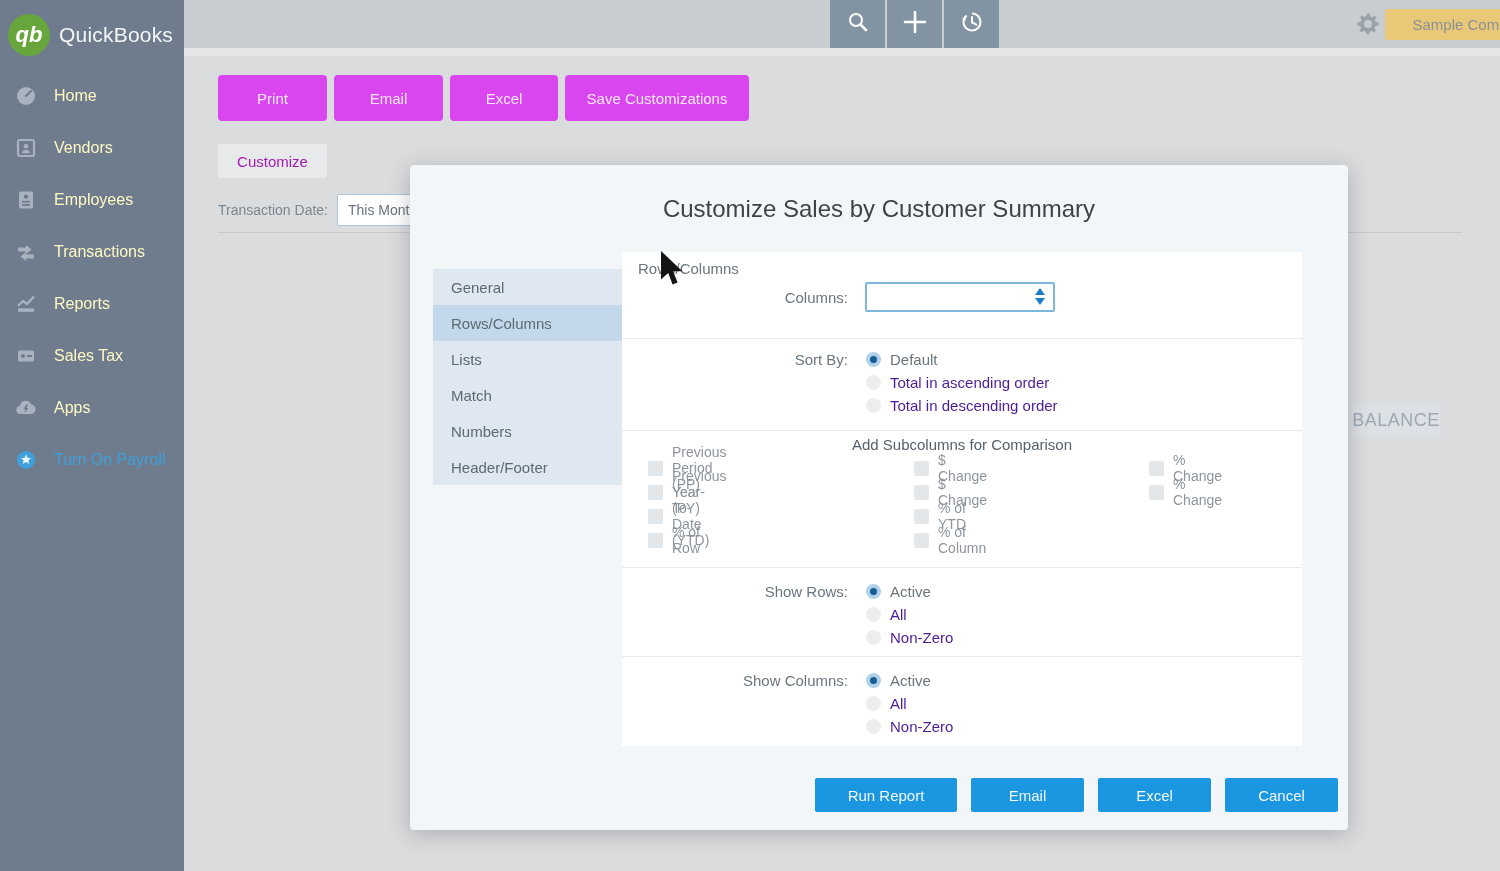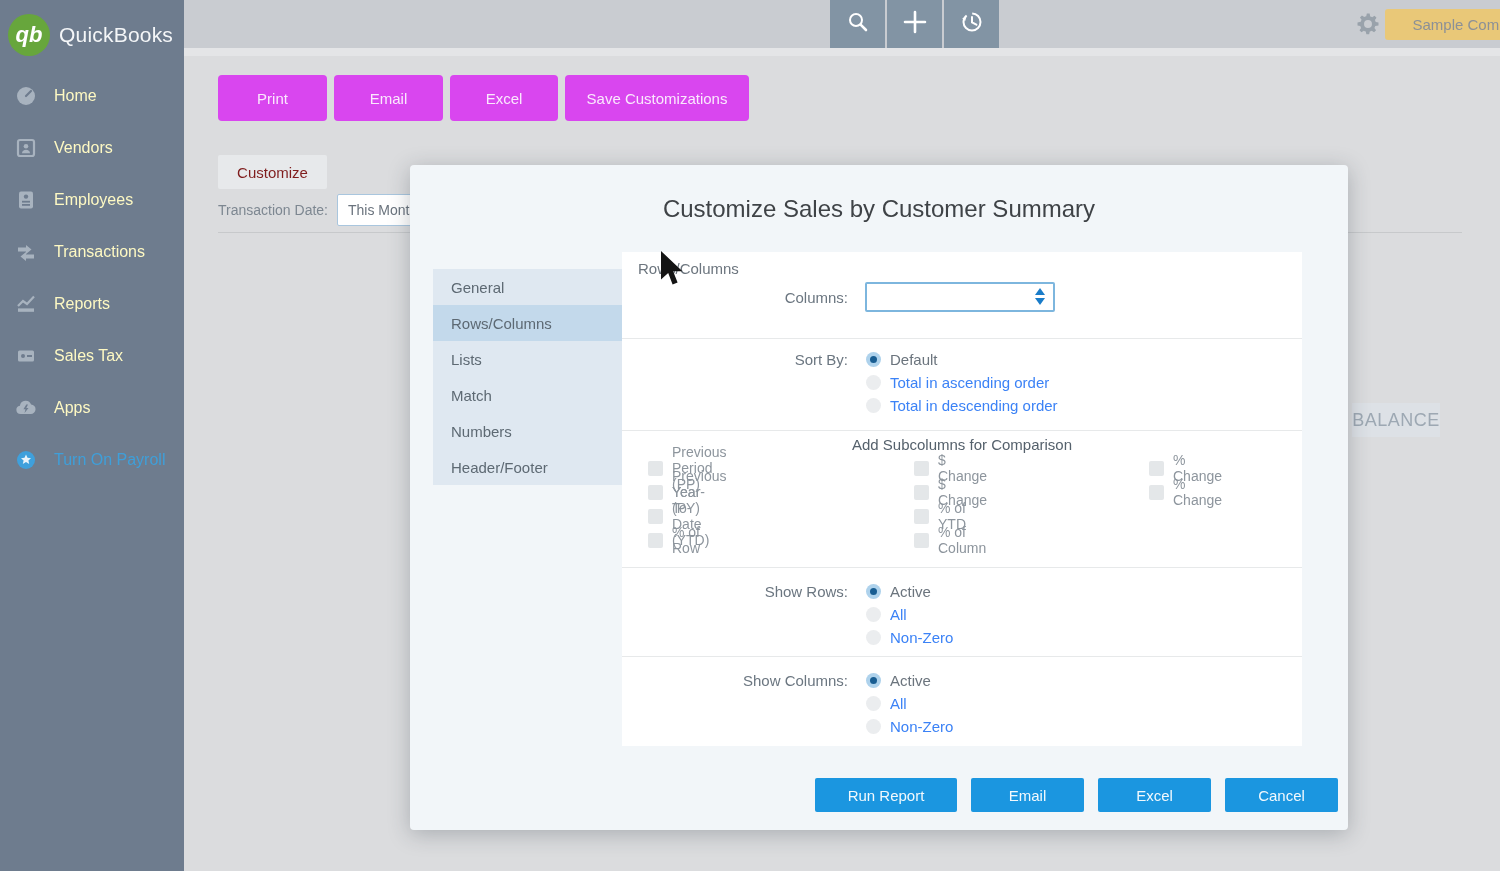--- a/index.html
+++ b/index.html
@@ -25,21 +25,21 @@
   .icon-group { position:absolute; left:646px; top:0; display:flex; gap:2px; }
   .icon-sq { width:55px; height:48px; background:#8294a4; display:flex; align-items:center; justify-content:center; cursor:pointer; }
   .gear-wrap { position:absolute; left:1170px; top:10px; width:28px; height:28px; cursor:pointer; }
   .company-btn { position:absolute; left:1201px; top:9px; width:150px; height:31px; background:#e9c878; border-radius:3px;
                  color:#8b9097; font-size:15px; display:flex; align-items:center; justify-content:center; overflow:hidden; cursor:pointer; }
 
   
   .blue-btn { background:#d946ef; color:rgba(255,255,255,.88); font-size:15px; border:none; border-radius:4px;
               height:46px; display:flex; align-items:center; justify-content:center; cursor:pointer; }
   .toolbar-row { left:218px; top:75px; display:flex; gap:7px; z-index:1; }
-  .customize-btn { left:218px; top:155px; width:109px; height:34px; background:#e7e9eb; color:#7f1d1d; font-size:15px;
+  .customize-btn { left:218px; top:144px; width:109px; height:34px; background:#e7e9eb; color:#a21caf; font-size:15px;
                    display:flex; align-items:center; justify-content:center; border-radius:2px; cursor:pointer; z-index:1; }
   .txn-label { left:218px; top:202px; color:#7d8791; font-size:14px; z-index:1; }
   .txn-select { left:337px; top:194px; width:120px; height:32px; background:#fff; border:1px solid #a9c6de; border-radius:2px;
                 color:#6a737d; font-size:14px; display:flex; align-items:center; padding-left:10px; z-index:1; cursor:pointer; }
   .page-divider { left:218px; top:232px; width:1244px; height:1px; background:#c7c9cb; z-index:1; }
   .balance-header { left:1352px; top:403px; width:88px; height:34px; background:#dde1e6; color:#9da8b3; font-size:18px;
                     letter-spacing:.5px; display:flex; align-items:center; justify-content:center; z-index:1;text-align:right; }
 
   
   .modal { left:410px; top:165px; width:938px; height:665px; background:#f2f6f9; border-radius:4px;
@@ -56,21 +56,21 @@
                     border:2px solid #7db6de; border-radius:2px; cursor:pointer; }
   .spinner { position:absolute; right:8px; top:4px; display:flex; flex-direction:column; gap:3px; }
   .spinner i { display:block; width:0; height:0; border-left:5px solid transparent; border-right:5px solid transparent; }
   .spinner .up { border-bottom:7px solid #1a7cc9; }
   .spinner .down { border-top:7px solid #1a7cc9; }
   .opt-stack { position:absolute; left:244px; display:flex; flex-direction:column; }
   .opt-row { height:23px; display:flex; align-items:center; gap:9px; cursor:pointer; }
   .radio { width:15px; height:15px; border-radius:50%; background:#ebedef; flex:0 0 auto; position:relative; }
   .radio.on { background:#aed2ec; }
   .radio.on::after { content:""; position:absolute; left:4px; top:4px; width:7px; height:7px; border-radius:50%; background:#185d92; }
-  .opt-label { font-size:15px; color:#3b82f6; }
+  .opt-label { font-size:15px; color:#4c1d95; }
   .opt-row.sel .opt-label { color:#6b747d; }
   .subcol-header { position:absolute; left:0; width:100%; text-align:center; font-size:15px; color:#55616c; }
   .cb-row { position:absolute; height:24px; }
   .cb-cell { position:absolute; display:flex; align-items:center; gap:9px; height:24px; cursor:pointer; }
   .checkbox { width:15px; height:15px; background:#e4e7e9; border-radius:2px; flex:0 0 auto; }
   .cb-label { font-size:14px; color:#8d959d; }
   .modal-footer { position:absolute; left:405px; top:613px; display:flex; gap:14px; }
   .footer-btn { background:#1b96e0; color:#f2f9fd; font-size:15px; height:34px; border:none; border-radius:2px;
                 display:flex; align-items:center; justify-content:center; cursor:pointer; }
   .cursor { left:660px; top:250px; z-index:30; pointer-events:none; }

